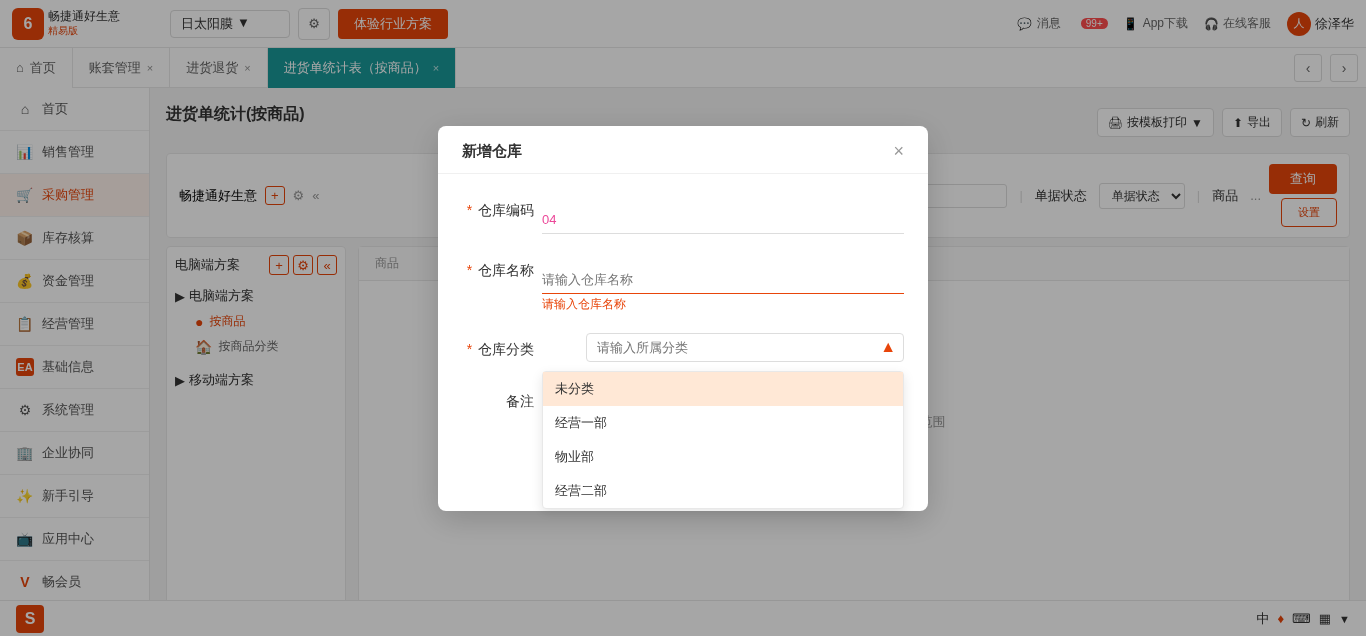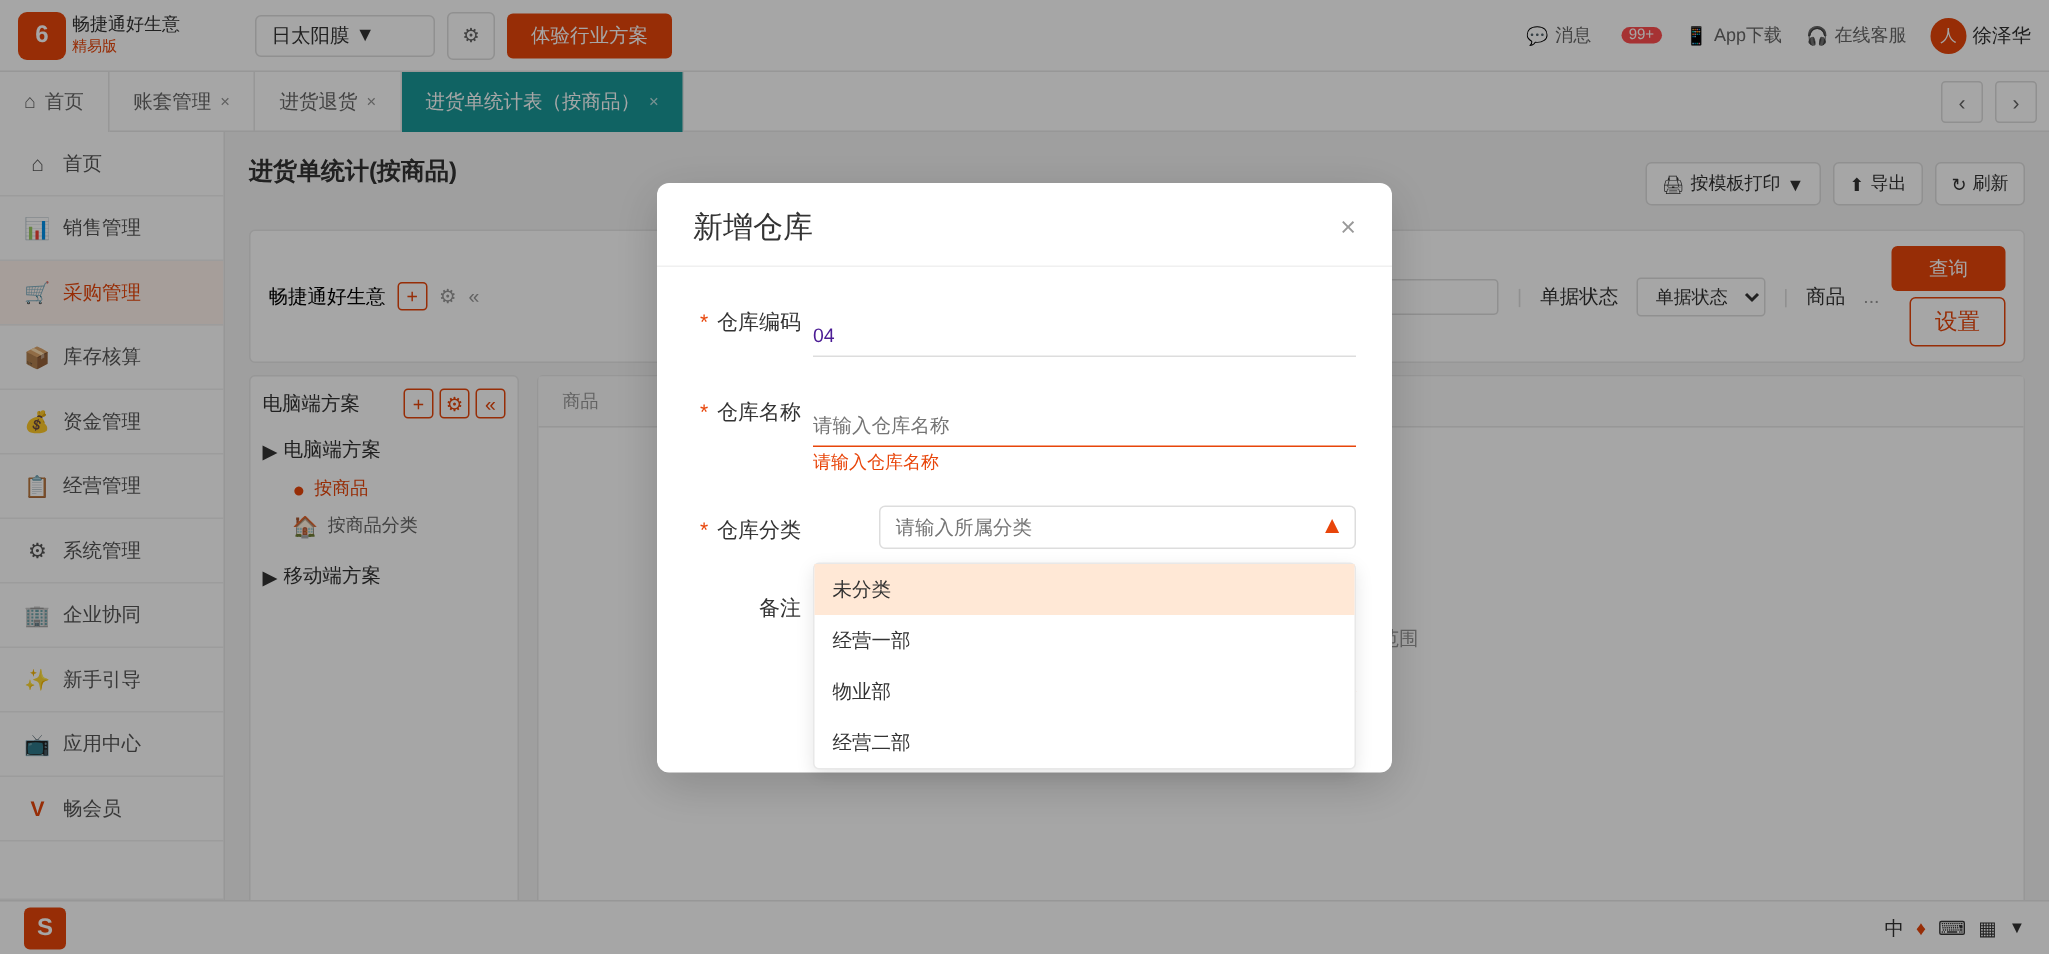--- a/index.html
+++ b/index.html
@@ -111,21 +111,21 @@
     .page-title {
       font-size: 16px; font-weight: bold; color: #333; margin-bottom: 16px;
     }
 
     .query-btn {
       background: #e8450a; color: #fff; border: none; border-radius: 4px;
       padding: 6px 20px; cursor: pointer; font-size: 13px;
     }
     .set-btn {
       background: #fff; color: #e8450a; border: 1px solid #e8450a; border-radius: 4px;
-      padding: 6px 16px; cursor: pointer; font-size: 15px; margin-left: 12px;
+      padding: 6px 16px; cursor: pointer; font-size: 11px; margin-left: 12px;
     }
 
     .filter-bar {
       display: flex; align-items: center; gap: 8px;
       padding: 10px 12px; background: #fff; border-radius: 4px;
       border: 1px solid #e8e8e8; margin-bottom: 8px;
     }
     .filter-input {
       border: 1px solid #ddd; border-radius: 3px; padding: 4px 8px;
       font-size: 12px; color: #333; background: #fff;
@@ -188,37 +188,37 @@
     
     .modal {
       background: #fff; border-radius: 8px; width: 490px;
       box-shadow: 0 8px 32px rgba(0,0,0,0.18); position: relative;
       z-index: 101; padding-bottom: 24px;
     }
     .modal-header {
       display: flex; align-items: center; justify-content: space-between;
       padding: 16px 24px 12px; border-bottom: 1px solid #f0f0f0;
     }
-    .modal-title { font-size: 20px; font-weight: normal; color: #333; }
+    .modal-title { font-size: 15px; font-weight: bold; color: #333; }
     .modal-close {
       cursor: pointer; color: #999; font-size: 18px; line-height: 1;
     }
     .modal-body { padding: 20px 24px 0; }
     .form-row {
       display: flex; align-items: flex-start; margin-bottom: 20px;
     }
     .form-label {
       width: 80px; text-align: right; padding-right: 8px;
       font-size: 14px; color: #333; line-height: 32px; flex-shrink: 0;
     }
     .required { color: #e8450a; margin-right: 2px; }
     .form-field { flex: 1; position: relative; }
     .form-input {
       width: 100%; border: none; border-bottom: 1px solid #ddd;
-      padding: 6px 0; font-size: 13px; color: #4c1d95; outline: none;
+      padding: 6px 0; font-size: 13px; color: #ec4899; outline: none;
       background: transparent;
       margin-top: 12px;
     }
     .form-input.error-border { border-bottom: 1px solid #e8450a; }
     .error-msg {
       color: #e8450a; font-size: 12px; margin-top: 2px;
     }
     .form-input-classify {
       width: 100%; border: 1px solid #ddd; border-radius: 4px;
       padding: 6px 10px; font-size: 13px; color: #333; outline: none;
@@ -360,20 +360,24 @@
       <span class="sidebar-icon">📦</span>
       <span>库存核算</span>
     </div>
     <div class="sidebar-item">
       <span class="sidebar-icon">💰</span>
       <span>资金管理</span>
     </div>
     <div class="sidebar-item">
       <span class="sidebar-icon">📋</span>
       <span>经营管理</span>
+    </div>
+    <div class="sidebar-item" style="position:relative;">
+      <span class="sidebar-icon" style="background:#e8450a;color:#fff;border-radius:3px;font-size:11px;font-weight:bold;padding:1px 3px;">EA</span>
+      <span>基础信息</span>
     </div>
     <div class="sidebar-item">
       <span class="sidebar-icon">⚙</span>
       <span>系统管理</span>
     </div>
     <div class="sidebar-item">
       <span class="sidebar-icon">🏢</span>
       <span>企业协同</span>
     </div>
     <div class="sidebar-item">

